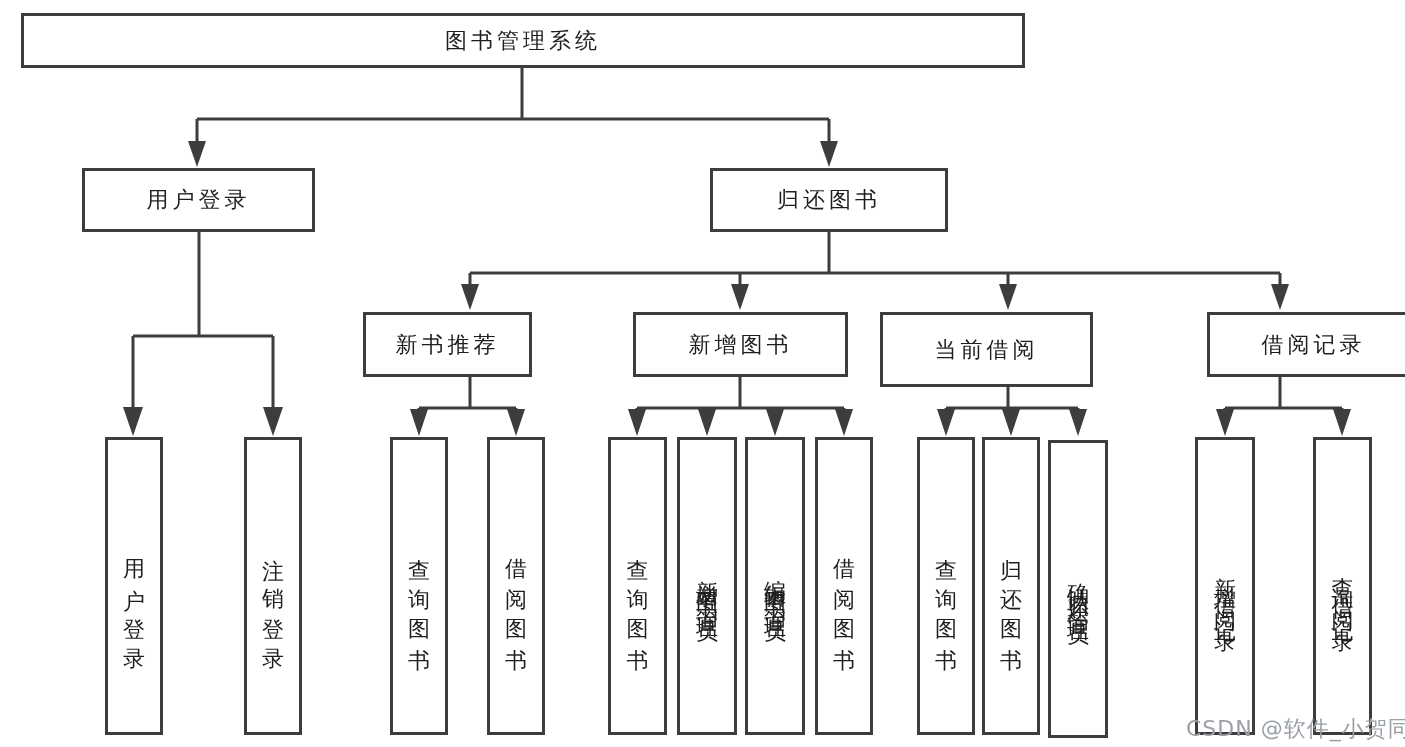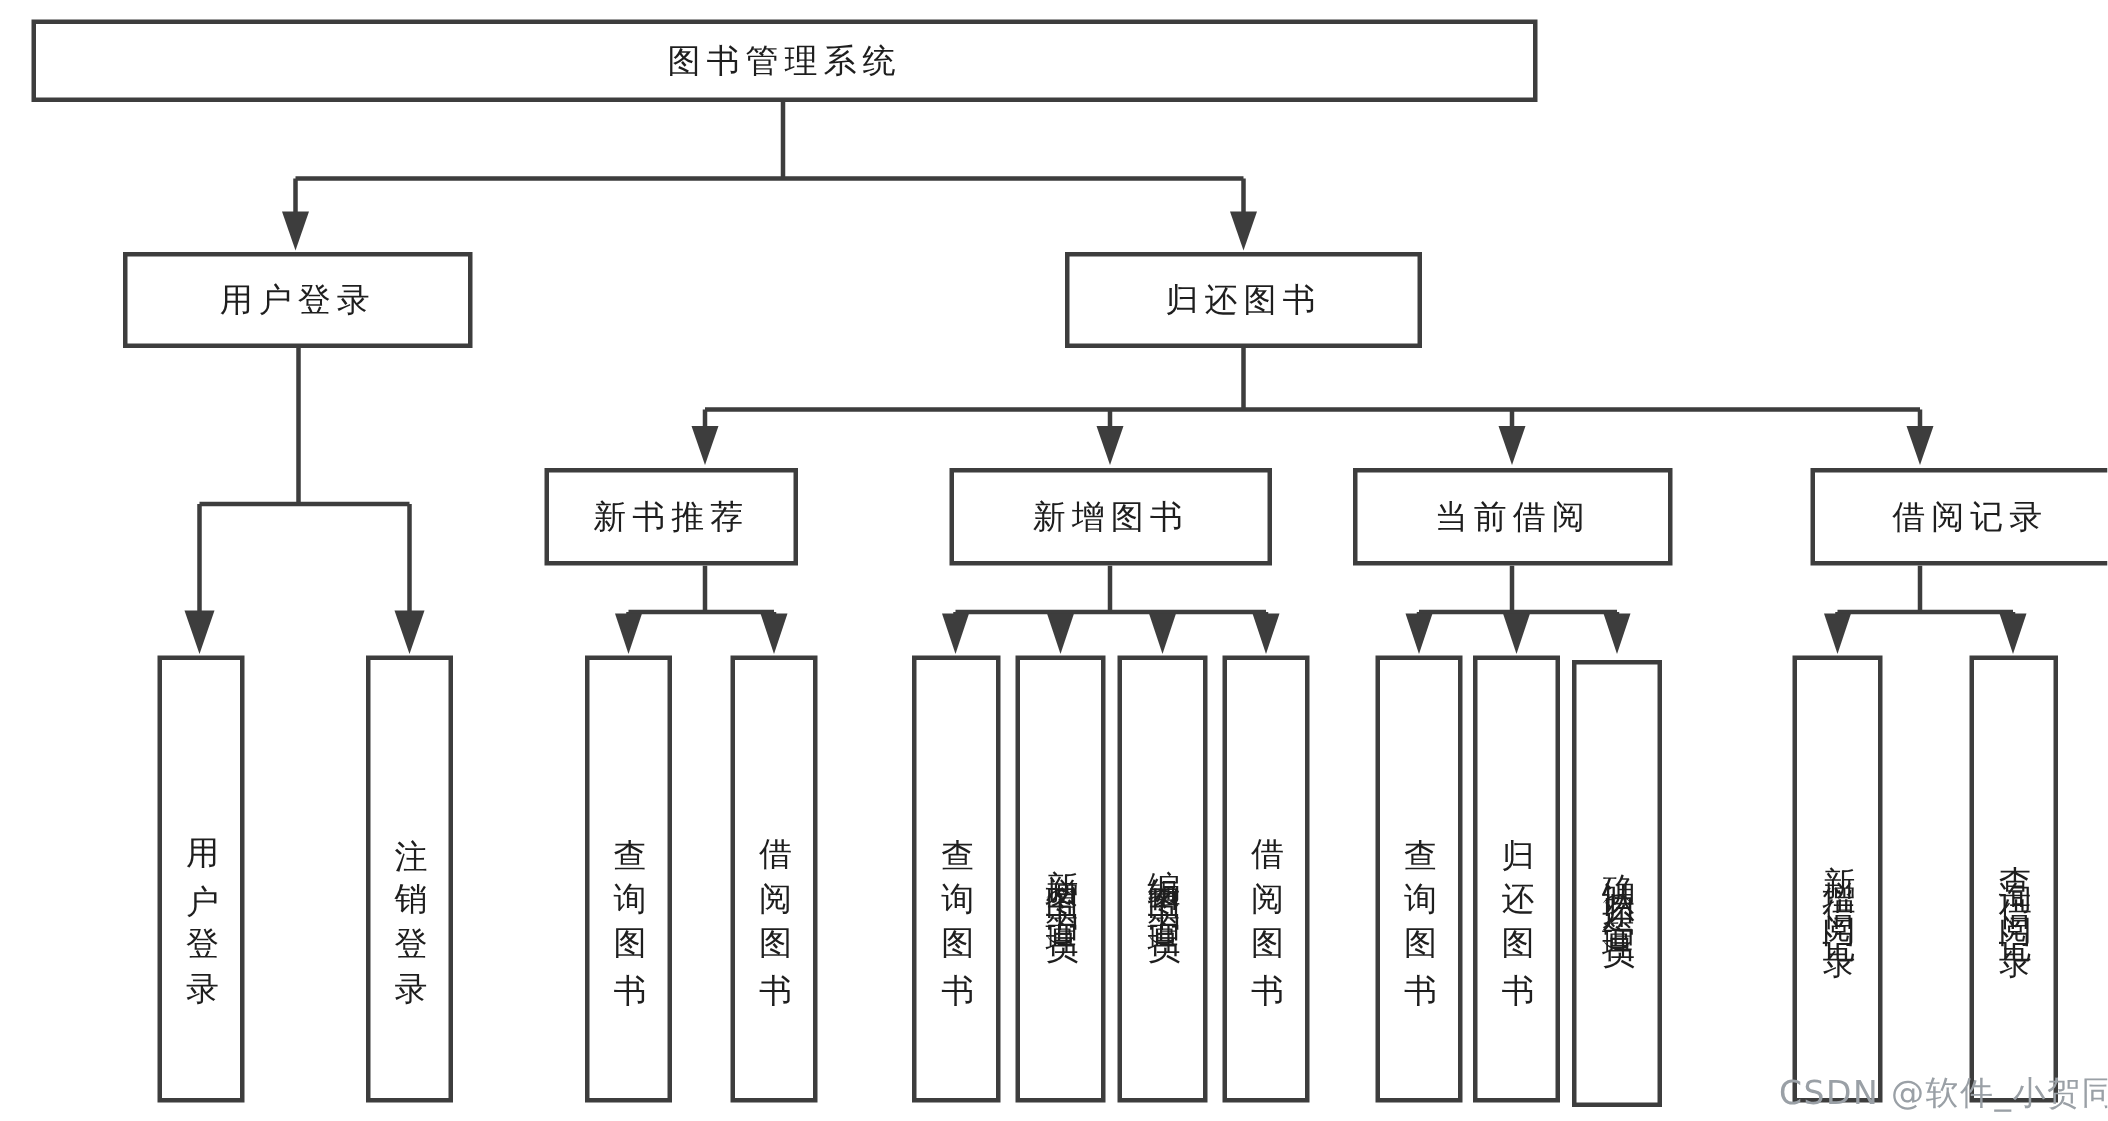--- a/index.html
+++ b/index.html
@@ -108,21 +108,21 @@
   <div class="node h-node" style="left:710px;top:168px;width:238px;height:64px">
     <span>归还图书</span>
   </div>
 
   <div class="node h-node" style="left:363px;top:312px;width:169px;height:65px">
     <span>新书推荐</span>
   </div>
   <div class="node h-node" style="left:633px;top:312px;width:215px;height:65px">
     <span>新增图书</span>
   </div>
-  <div class="node h-node" style="left:902px;top:312px;width:213px;height:65px">
+  <div class="node h-node" style="left:880px;top:312px;width:213px;height:75px">
     <span>当前借阅</span>
   </div>
   <div class="node h-node" style="left:1207px;top:312px;width:213px;height:65px">
     <span>借阅记录</span>
   </div>
 
   <div class="node v-node" style="left:105px;top:437px;width:58px;height:298px">
     <span class="vchars-4">用户登录</span>
   </div>
   <div class="node v-node" style="left:244px;top:437px;width:58px;height:298px">

